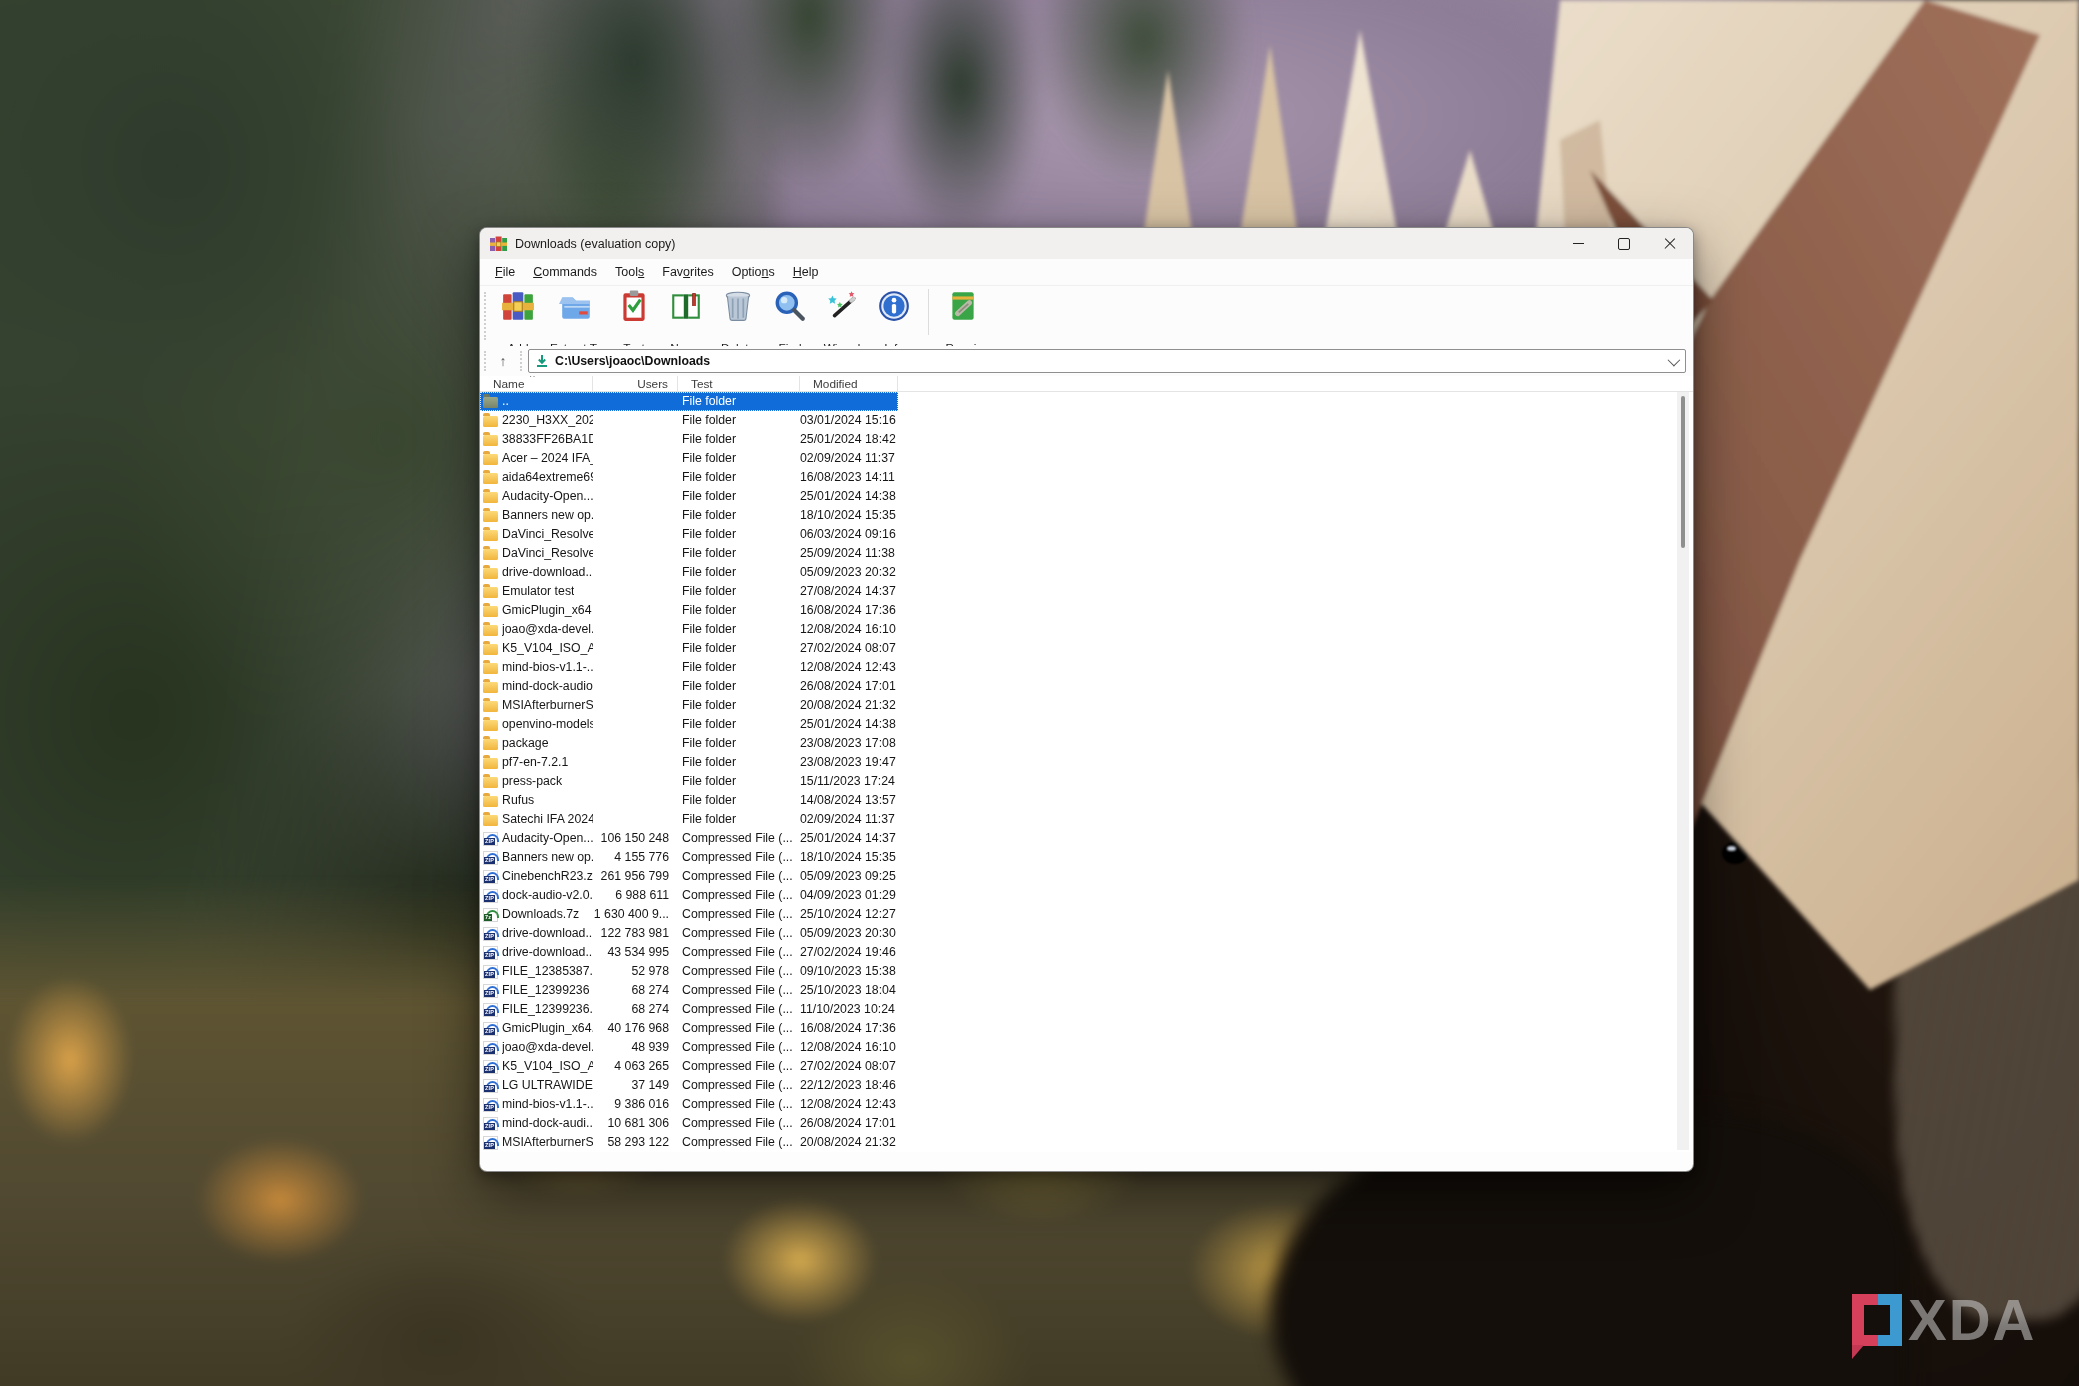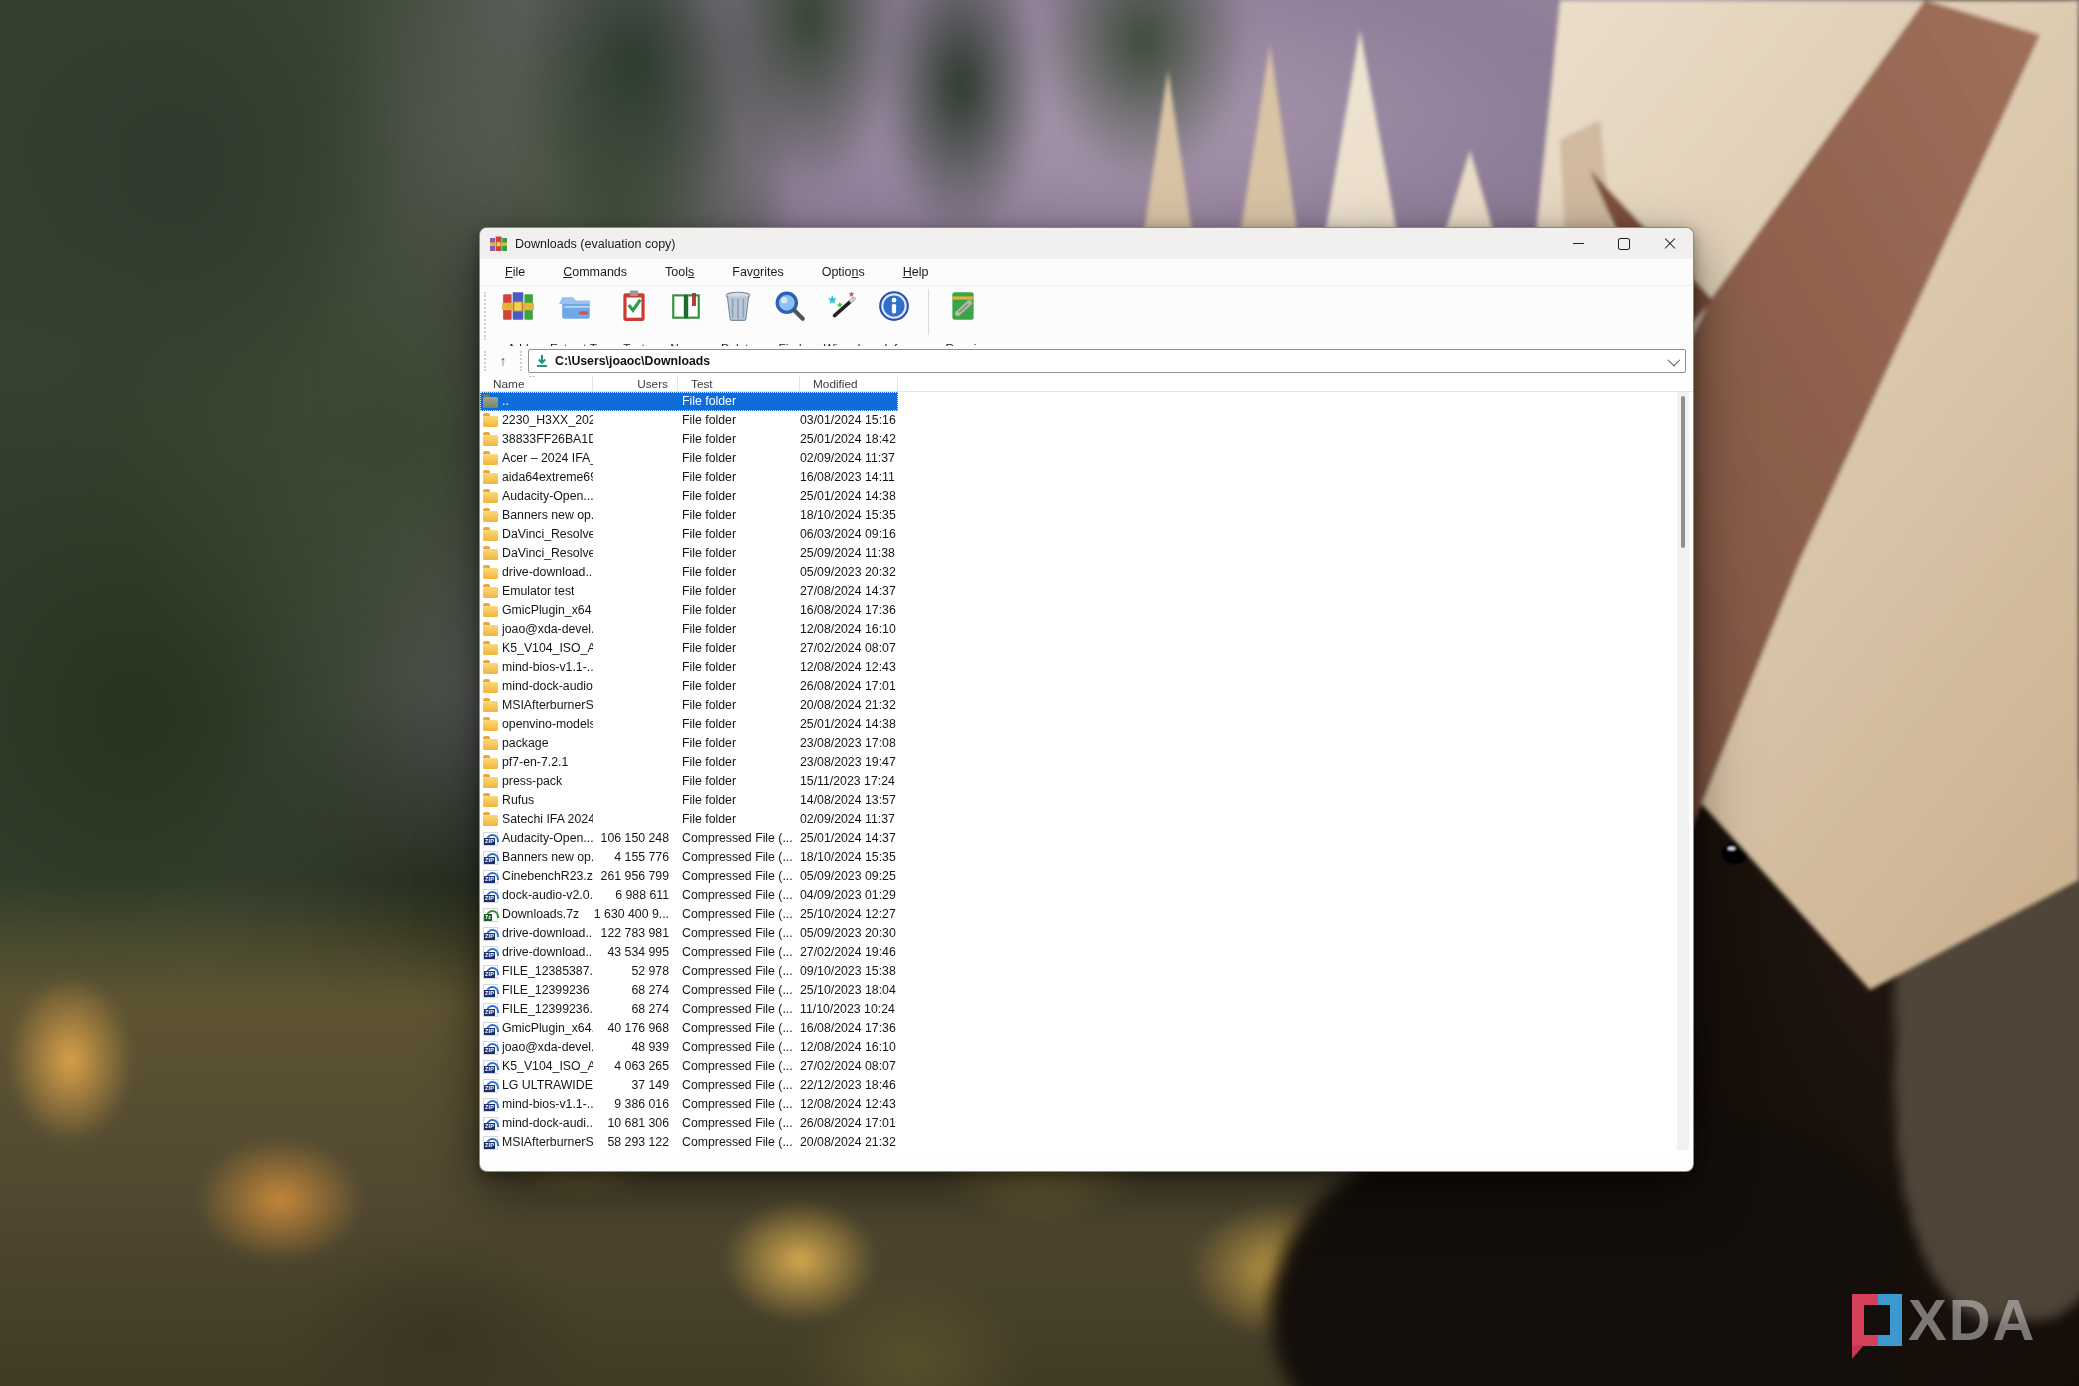--- a/index.html
+++ b/index.html
@@ -68,21 +68,21 @@
   .app-icon{width:17px;height:16px;margin-right:8px;display:inline-block;}
   .title-text{font-size:12.5px;color:#191919;}
   .caption-btns{margin-left:auto;display:flex;height:100%;}
   .cbtn{width:46px;height:100%;display:flex;align-items:center;justify-content:center;}
   .glyph-min{width:11px;height:1.4px;background:#222;}
   .glyph-max{width:10px;height:10px;border:1.4px solid #222;border-radius:2px;}
   .glyph-close{position:relative;width:12px;height:12px;}
   .glyph-close::before,.glyph-close::after{content:"";position:absolute;left:-1px;top:5px;width:14px;height:1.4px;background:#222;}
   .glyph-close::before{transform:rotate(45deg);} .glyph-close::after{transform:rotate(-45deg);}
 
-  .menubar{height:27px;background:#fcfcfc;display:flex;align-items:center;padding-left:16px;border-bottom:1px solid #f0f0f0;box-sizing:border-box;gap:20px;}
+  .menubar{height:27px;background:#fcfcfc;display:flex;align-items:center;padding-left:6px;border-bottom:1px solid #f0f0f0;box-sizing:border-box;}
   .mi{padding:3px 9px;font-size:12.5px;}
   .mi .u{text-decoration:underline;}
 
   .toolbar{height:60px;background:#fcfcfc;display:flex;align-items:flex-start;padding-left:12px;position:relative;}
   .toolbar::before{content:"";position:absolute;left:4px;top:6px;bottom:6px;border-left:2px dotted #cfcfcf;}
   .tb{width:52px;display:flex;flex-direction:column;align-items:center;padding-top:3px;}
   .tb.wide{width:64px;}
   .tb .ticon{width:34px;height:34px;display:block;}
   .tb .tlabel{font-size:11.8px;color:#1b1b1b;margin-top:18px;white-space:nowrap;}
   .tsep{width:1px;background:#dcdcdc;height:46px;margin:3px 8px 0 8px;}

